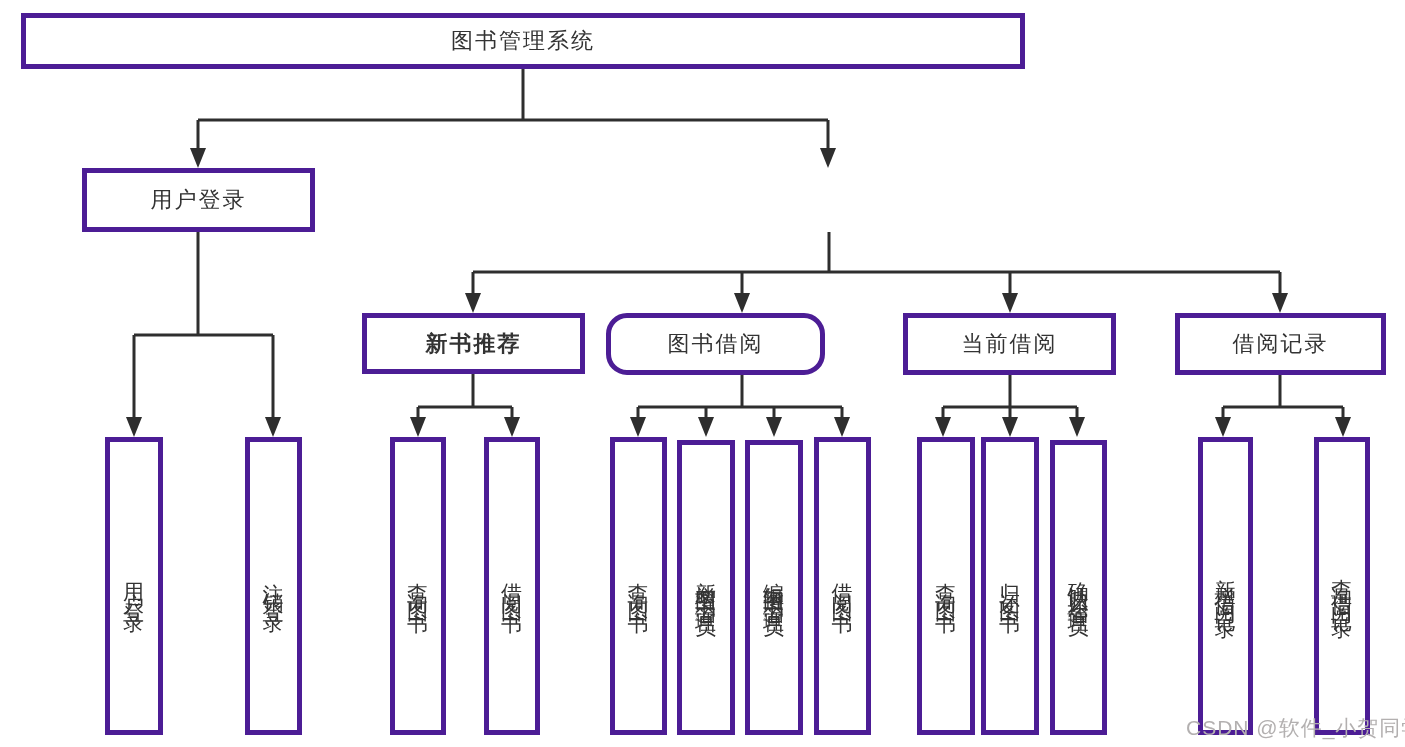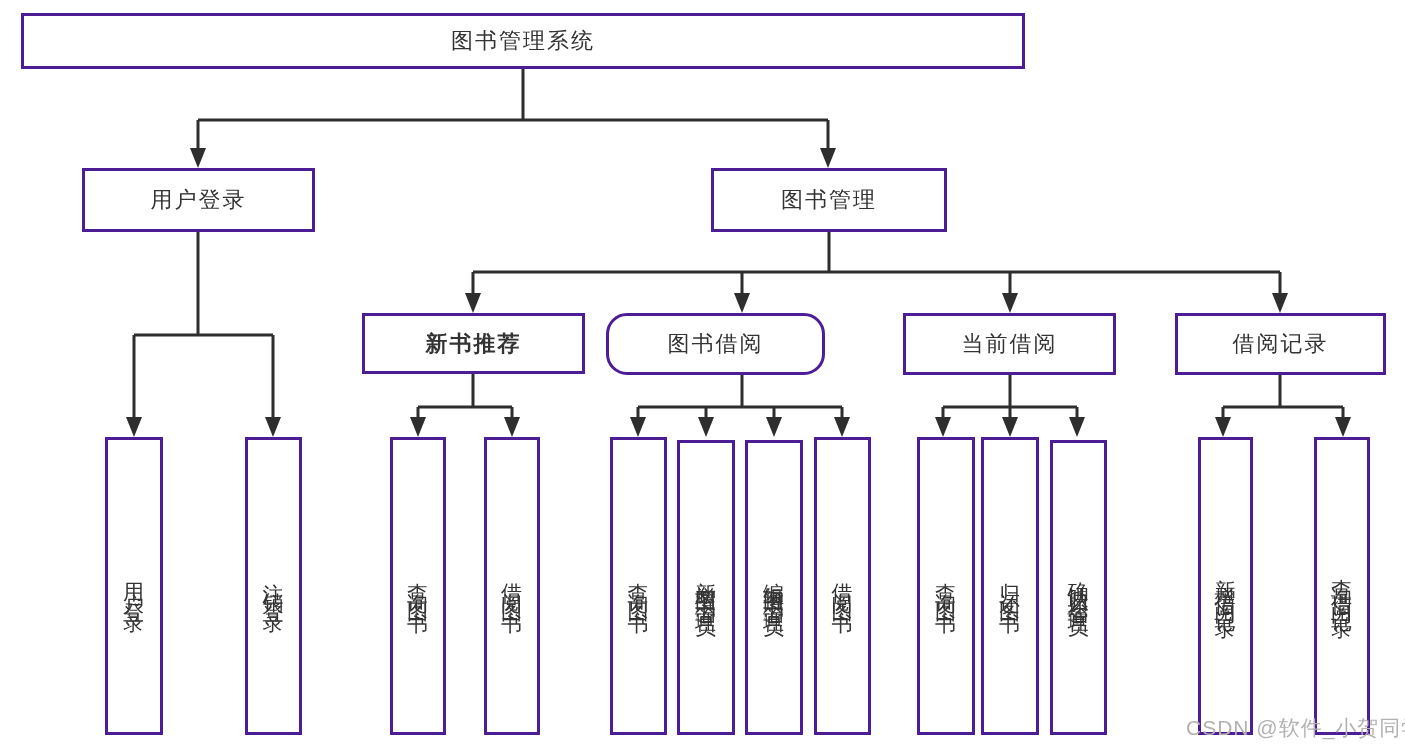--- a/index.html
+++ b/index.html
@@ -8,21 +8,21 @@
     background:#ffffff;
     font-family:"Liberation Sans",sans-serif;
     position:relative;
     overflow:hidden;
   }
   .canvas{position:absolute;left:0;top:0;width:1405px;height:747px;}
   svg.connectors{position:absolute;left:0;top:0;width:1405px;height:747px;pointer-events:none;}
   .node{
     position:absolute;
     box-sizing:border-box;
-    border:3px solid #4c1d95;
+    border:5px solid #4c1d95;
     background:#ffffff;
     display:flex;
     align-items:center;
     justify-content:center;
     color:#333333;
   }
   .node-h{
     font-size:22px;
     letter-spacing:2px;
   }
@@ -96,23 +96,20 @@
     </g>
   </svg>
 
   <div class="node node-h" style="left:21px;top:13px;width:1004px;height:56px;">
     <span>图书管理系统</span>
   </div>
 
   <div class="node node-h" style="left:82px;top:168px;width:233px;height:64px;">
     <span>用户登录</span>
   </div>
-  <div class="node node-h" style="left:711px;top:168px;width:236px;height:64px;">
-    <span>图书管理</span>
-  </div>
 
   <div class="node node-h" style="left:362px;top:313px;width:223px;height:61px;font-weight:bold;">
     <span>新书推荐</span>
   </div>
   <div class="node node-h" style="left:606px;top:313px;width:219px;height:62px;border-radius:21px;">
     <span>图书借阅</span>
   </div>
   <div class="node node-h" style="left:903px;top:313px;width:213px;height:62px;">
     <span>当前借阅</span>
   </div>

